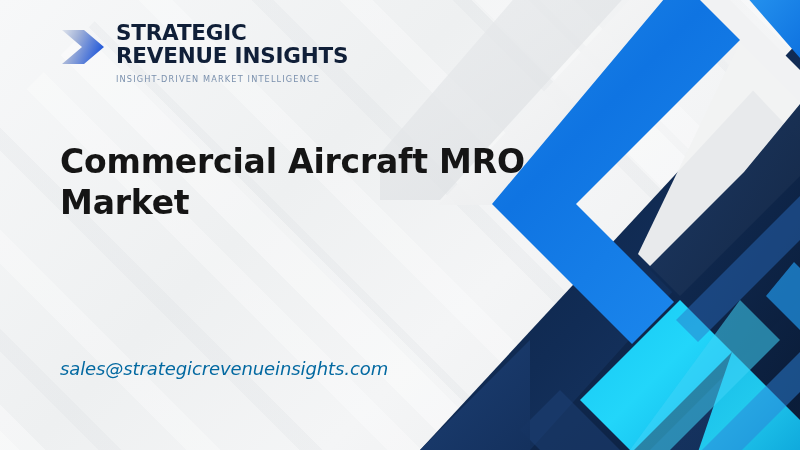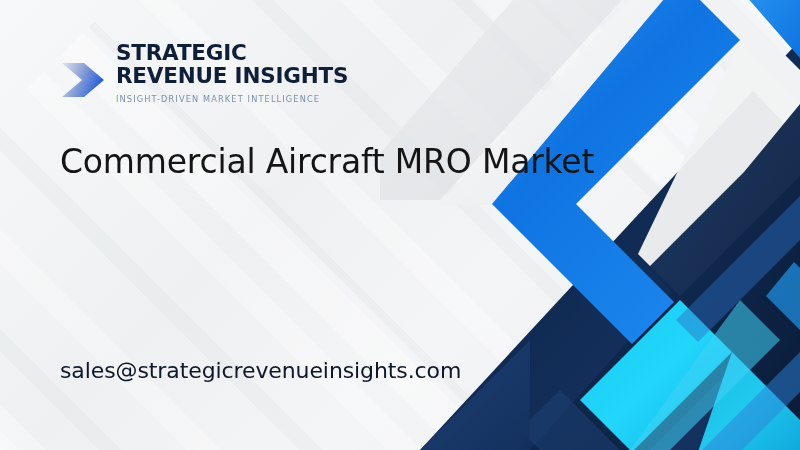--- a/index.html
+++ b/index.html
@@ -61,23 +61,23 @@
     top: 0;
     width: 420px;
     height: 450px;
   }
   .art svg { display: block; width: 100%; height: 100%; }
 
   
   .logo {
     position: absolute;
     left: 60px;
-    top: 40px;
+    top: 20px;
     display: flex;
-    align-items: flex-end;
+    align-items: flex-start;
   }
   .logo-mark {
     width: 46px;
     height: 46px;
     margin-top: 4px;
     margin-right: 10px;
     flex: none;
   }
   .logo-mark svg { display:block; width:100%; height:100%; }
   .logo-text { line-height: 1; padding-top: 2px; }
@@ -101,35 +101,36 @@
   }
 
   
   .headline {
     position: absolute;
     left: 60px;
     top: 141px;
     width: 600px;
     font-family: "DejaVu Sans", sans-serif;
     font-size: 33px;
-    font-weight: normal;
+    font-weight: bold;
     color: #151515;
     letter-spacing: -0.2px;
     line-height: 1.25;
   }
   .email {
     position: absolute;
     left: 60px;
     top: 358px;
     font-family: "DejaVu Sans", sans-serif;
-    font-size: 22px;
+    font-size: 18px;
     font-weight: normal;
-    color: #0f172a;
+    color: #0369a1;
     letter-spacing: -0.1px;
     white-space: nowrap;
+    font-style: italic;
   }
 </style>
 </head>
 <body>
 
 <div id="slide">
 
   <div class="bg-base"></div>
   <div class="bg-streaks"></div>
   <div class="bg-streaks2"></div>

